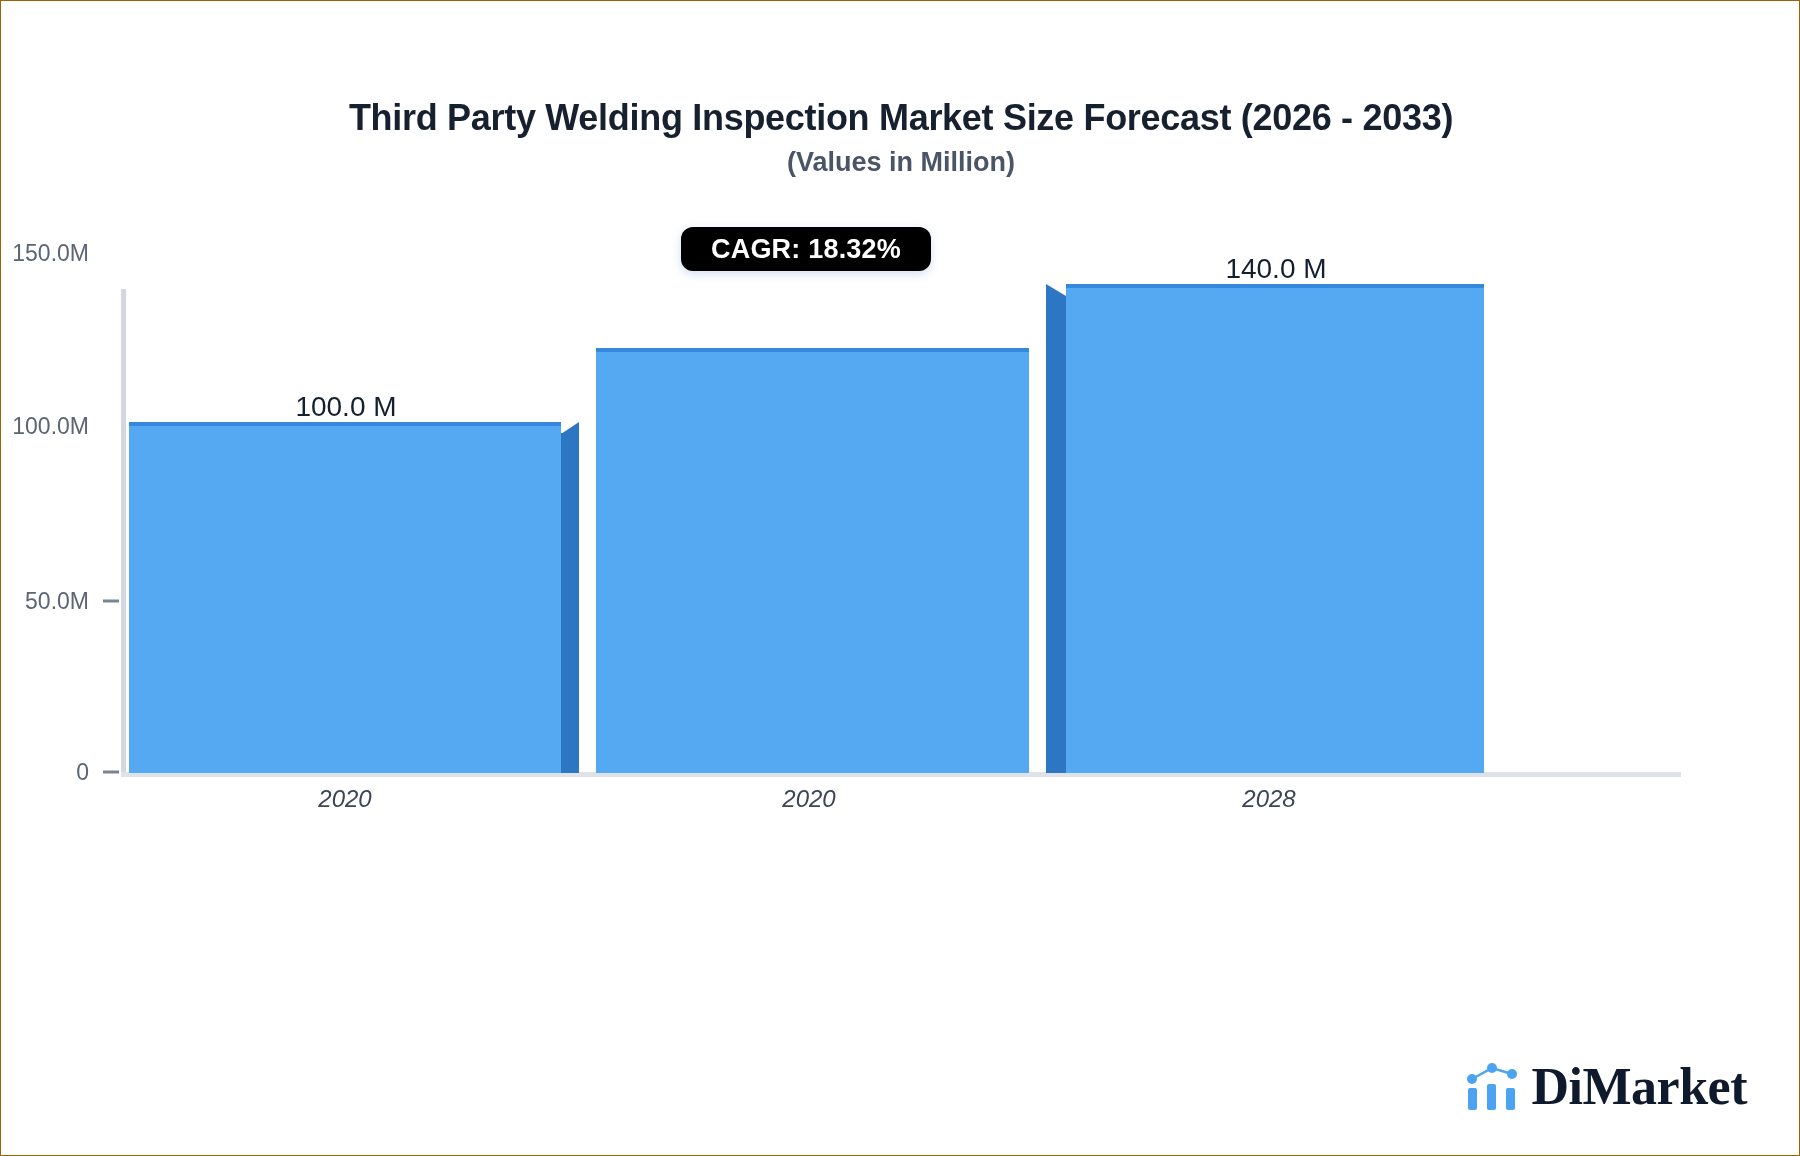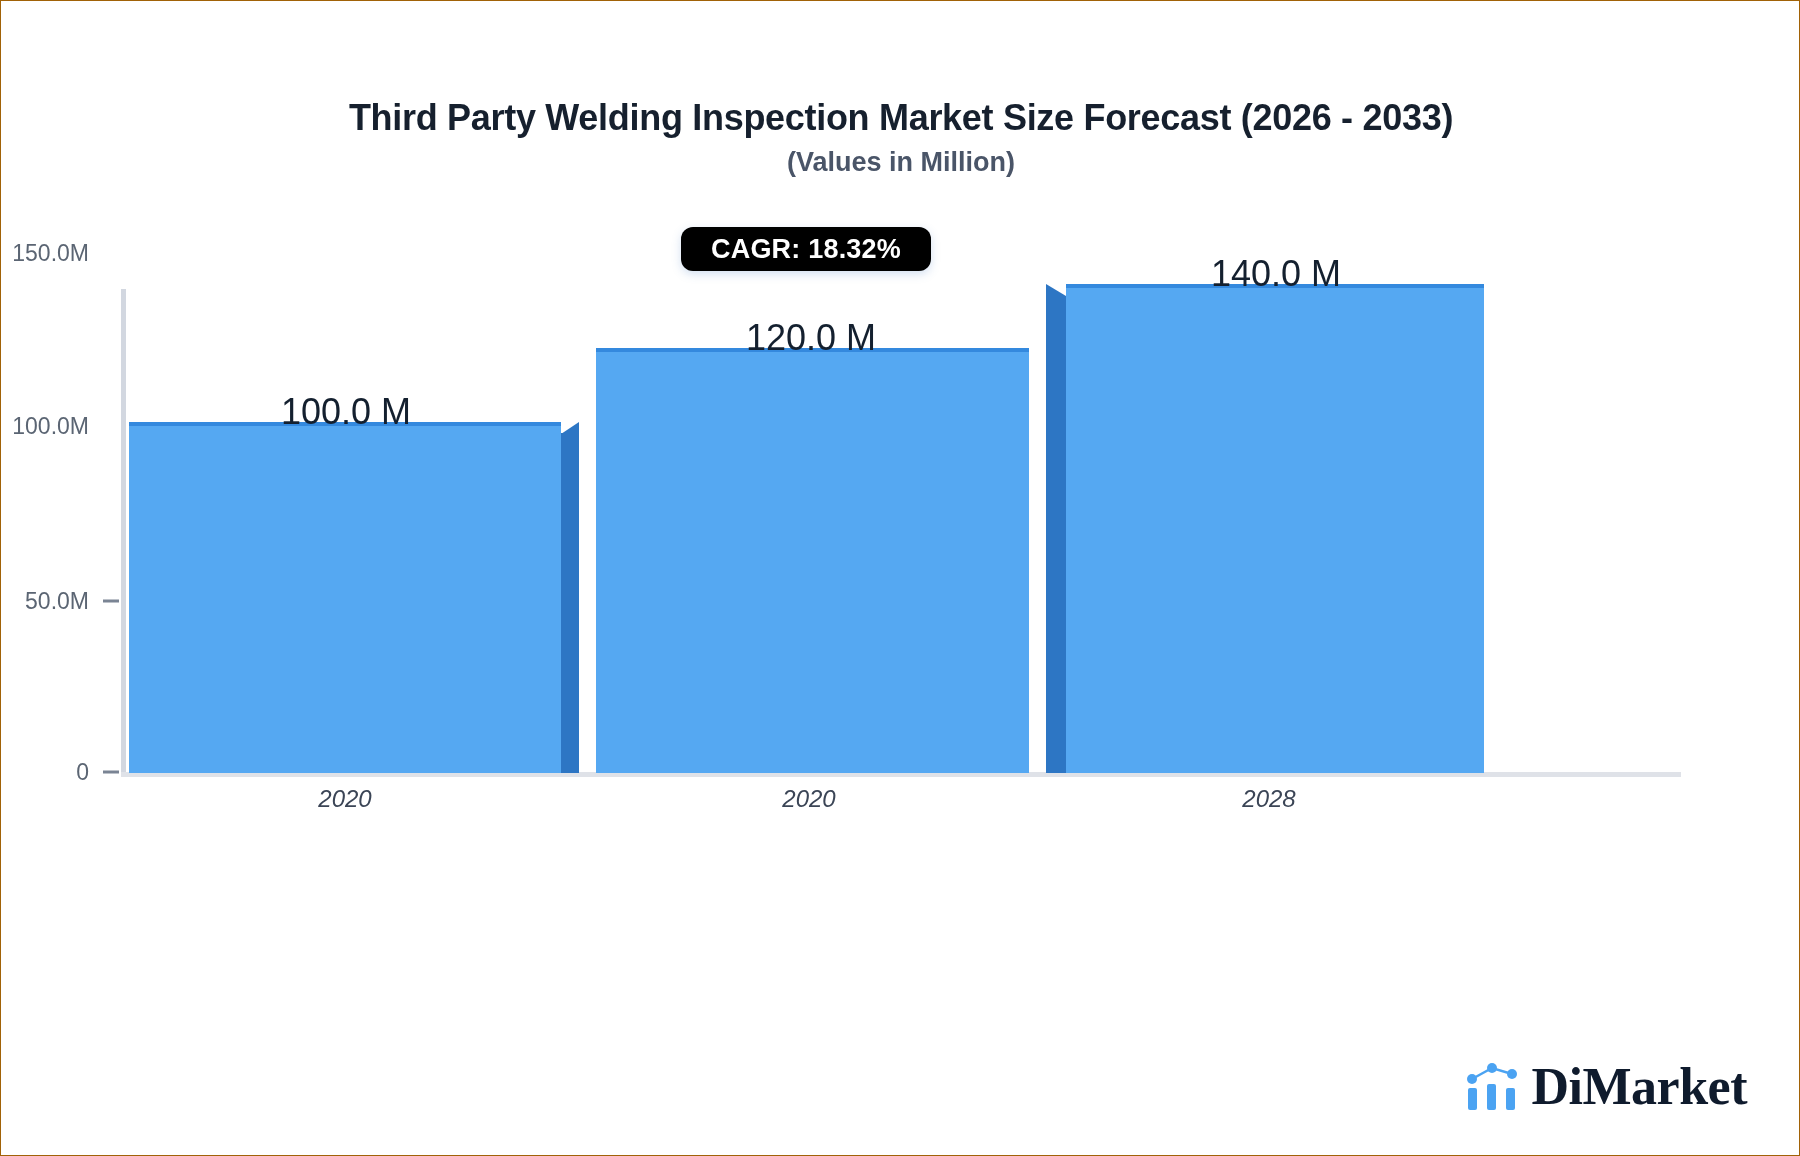--- a/index.html
+++ b/index.html
@@ -88,21 +88,21 @@
   .bar-side {
     position: absolute;
     background: #2d76c4;
   }
   .bar-side-cap {
     position: absolute;
     width: 0; height: 0;
   }
   .bar-value {
     position: absolute;
-    font-size: 36px;
+    font-size: 28px;
     color: #14202f;
     white-space: nowrap;
     text-align: center;
   }
   .x-label {
     position: absolute;
     top: 784px;
     font-size: 24px;
     color: #3b4556;
     text-align: center;
@@ -168,21 +168,20 @@
     <div id="y-axis-line"></div>
     <div id="x-axis-line"></div>
 
     <div class="bar" style="left:128px; top:421px; width:432px; height:351px;"></div>
     <div class="bar-side" style="left:560px; top:432px; width:18px; height:340px;"></div>
     <div class="bar-side-cap" style="left:560px; top:421px;
          border-left:18px solid transparent; border-bottom:12px solid #2d76c4;"></div>
     <div class="bar-value" style="left:180px; top:390px; width:330px;">100.0 M</div>
 
     <div class="bar" style="left:595px; top:347px; width:433px; height:425px;"></div>
-    <div class="bar-value" style="left:640px; top:316px; width:340px;">120.0 M</div>
 
     <div class="bar-side" style="left:1045px; top:295px; width:20px; height:477px;"></div>
     <div class="bar-side-cap" style="left:1045px; top:283px;
          border-right:20px solid transparent; border-bottom:12px solid #2d76c4;"></div>
     <div class="bar" style="left:1065px; top:283px; width:418px; height:489px;"></div>
     <div class="bar-value" style="left:1105px; top:252px; width:340px;">140.0 M</div>
 
     <div class="x-label" style="left:224px; width:240px;">2020</div>
     <div class="x-label" style="left:688px; width:240px;">2020</div>
     <div class="x-label" style="left:1148px; width:240px;">2028</div>

